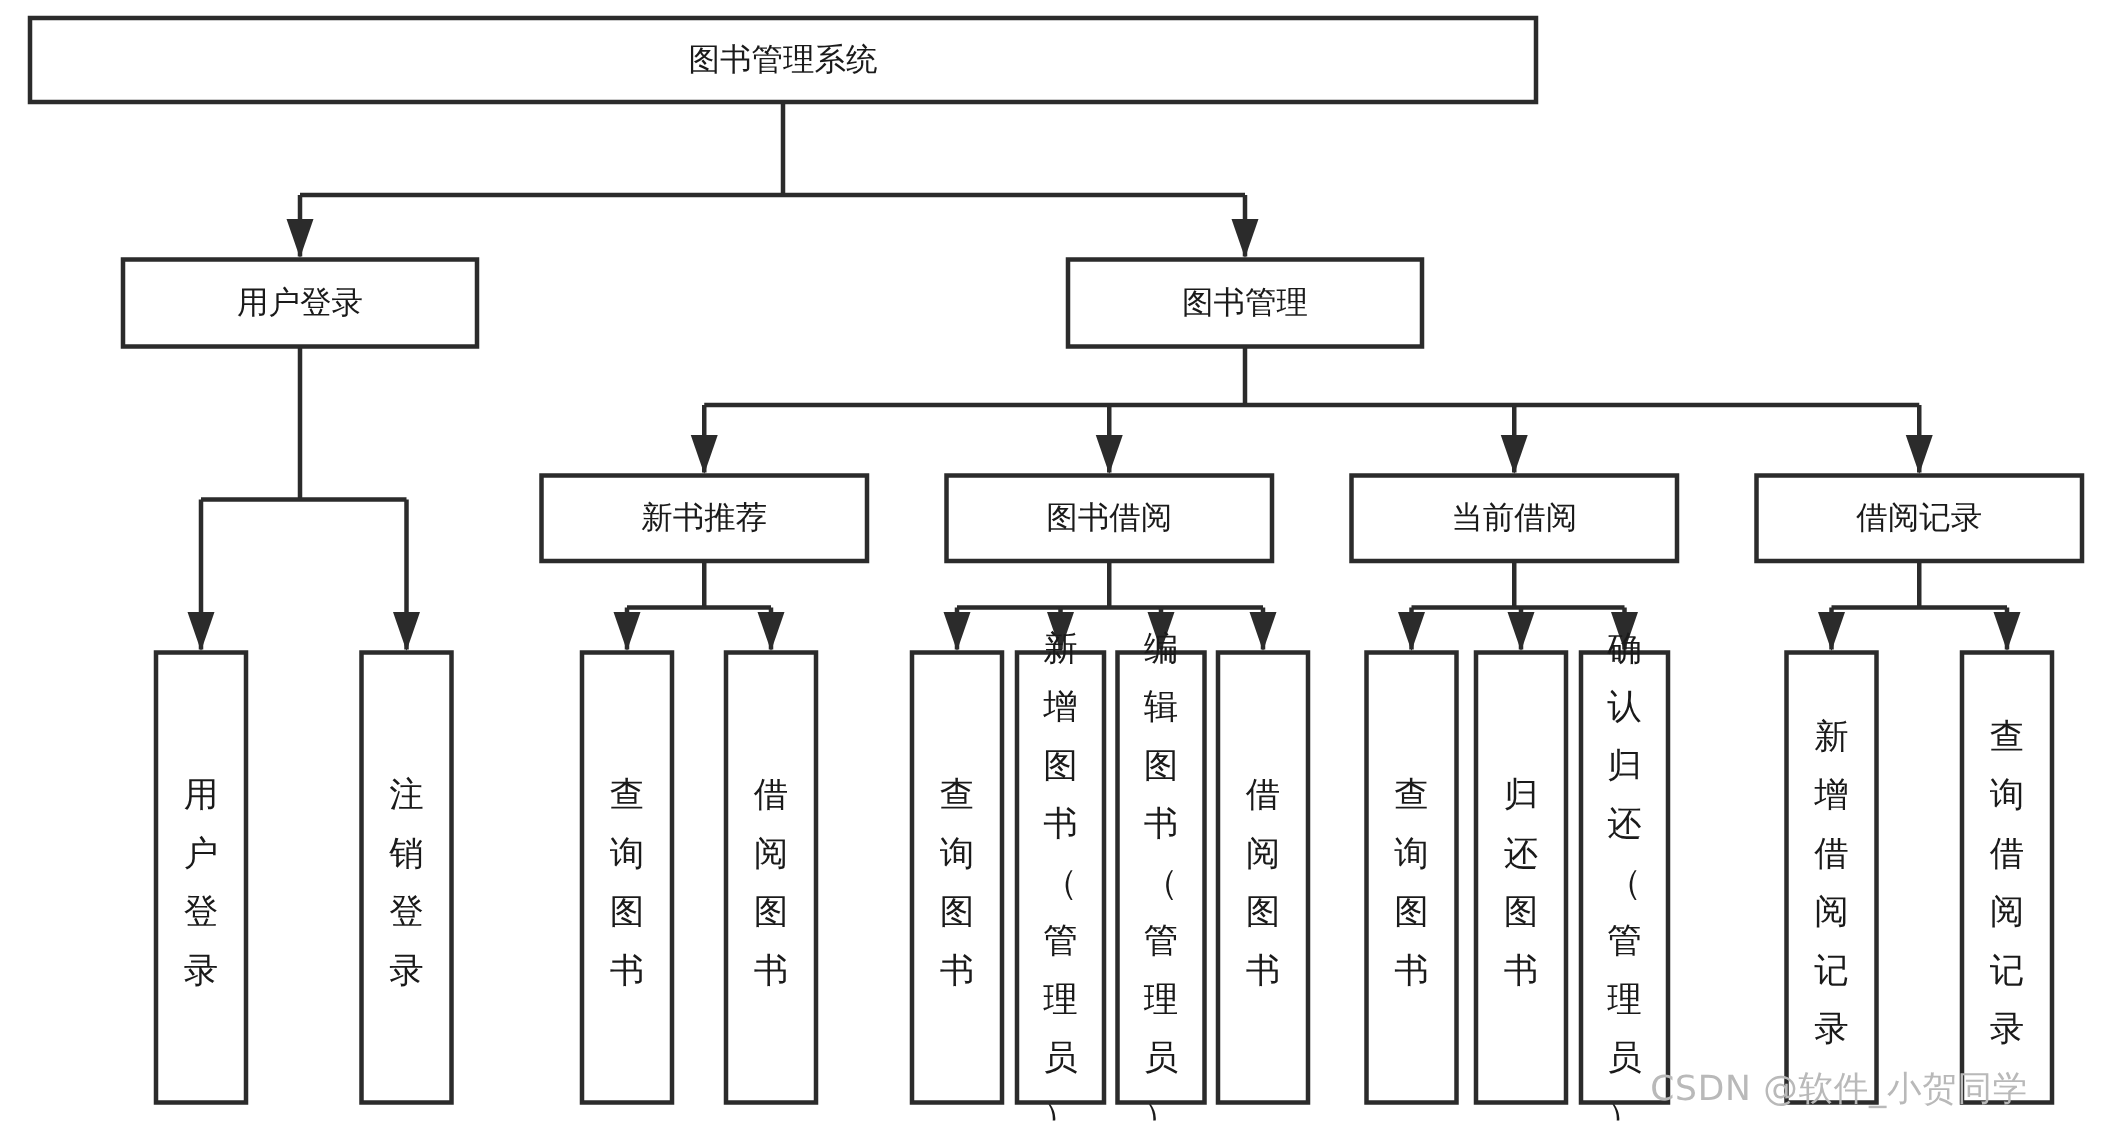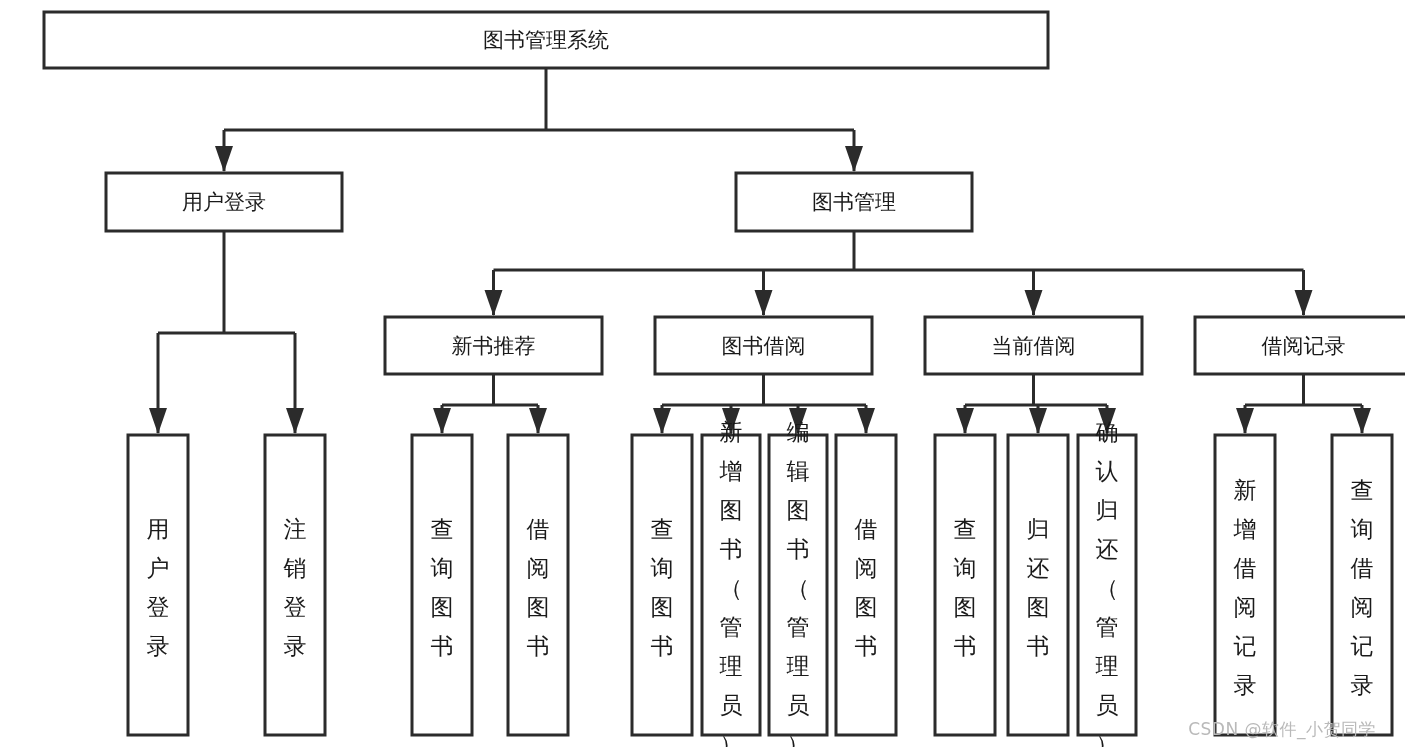--- a/index.html
+++ b/index.html
@@ -10,21 +10,20 @@
   body {
     width: 1405px;
     height: 747px;
     font-family: "DejaVu Sans", "Liberation Sans", sans-serif;
     overflow: hidden;
   }
   #diagram-root {
     position: relative;
     width: 1360px;
     height: 747px;
-    margin-left: 24px;
   }
   svg#tree-svg {
     position: absolute;
     top: 0;
     left: 0;
     width: 1405px;
     height: 747px;
   }
   .node-box {
     fill: #ffffff;
@@ -52,21 +51,21 @@
     font-family: "DejaVu Sans", "Liberation Sans", sans-serif;
     font-size: 23px;
     fill: #1a1a1a;
     text-anchor: middle;
   }
   .watermark-text {
     position: absolute;
     right: 8px;
     bottom: 6px;
     font-family: "DejaVu Sans", "Liberation Sans", sans-serif;
-    font-size: 17px;
+    font-size: 23px;
     color: #b9b9b9;
     white-space: nowrap;
     letter-spacing: 0.5px;
     pointer-events: none;
   }
 </style>
 </head>
 <body>
 
 <div id="diagram-root">

